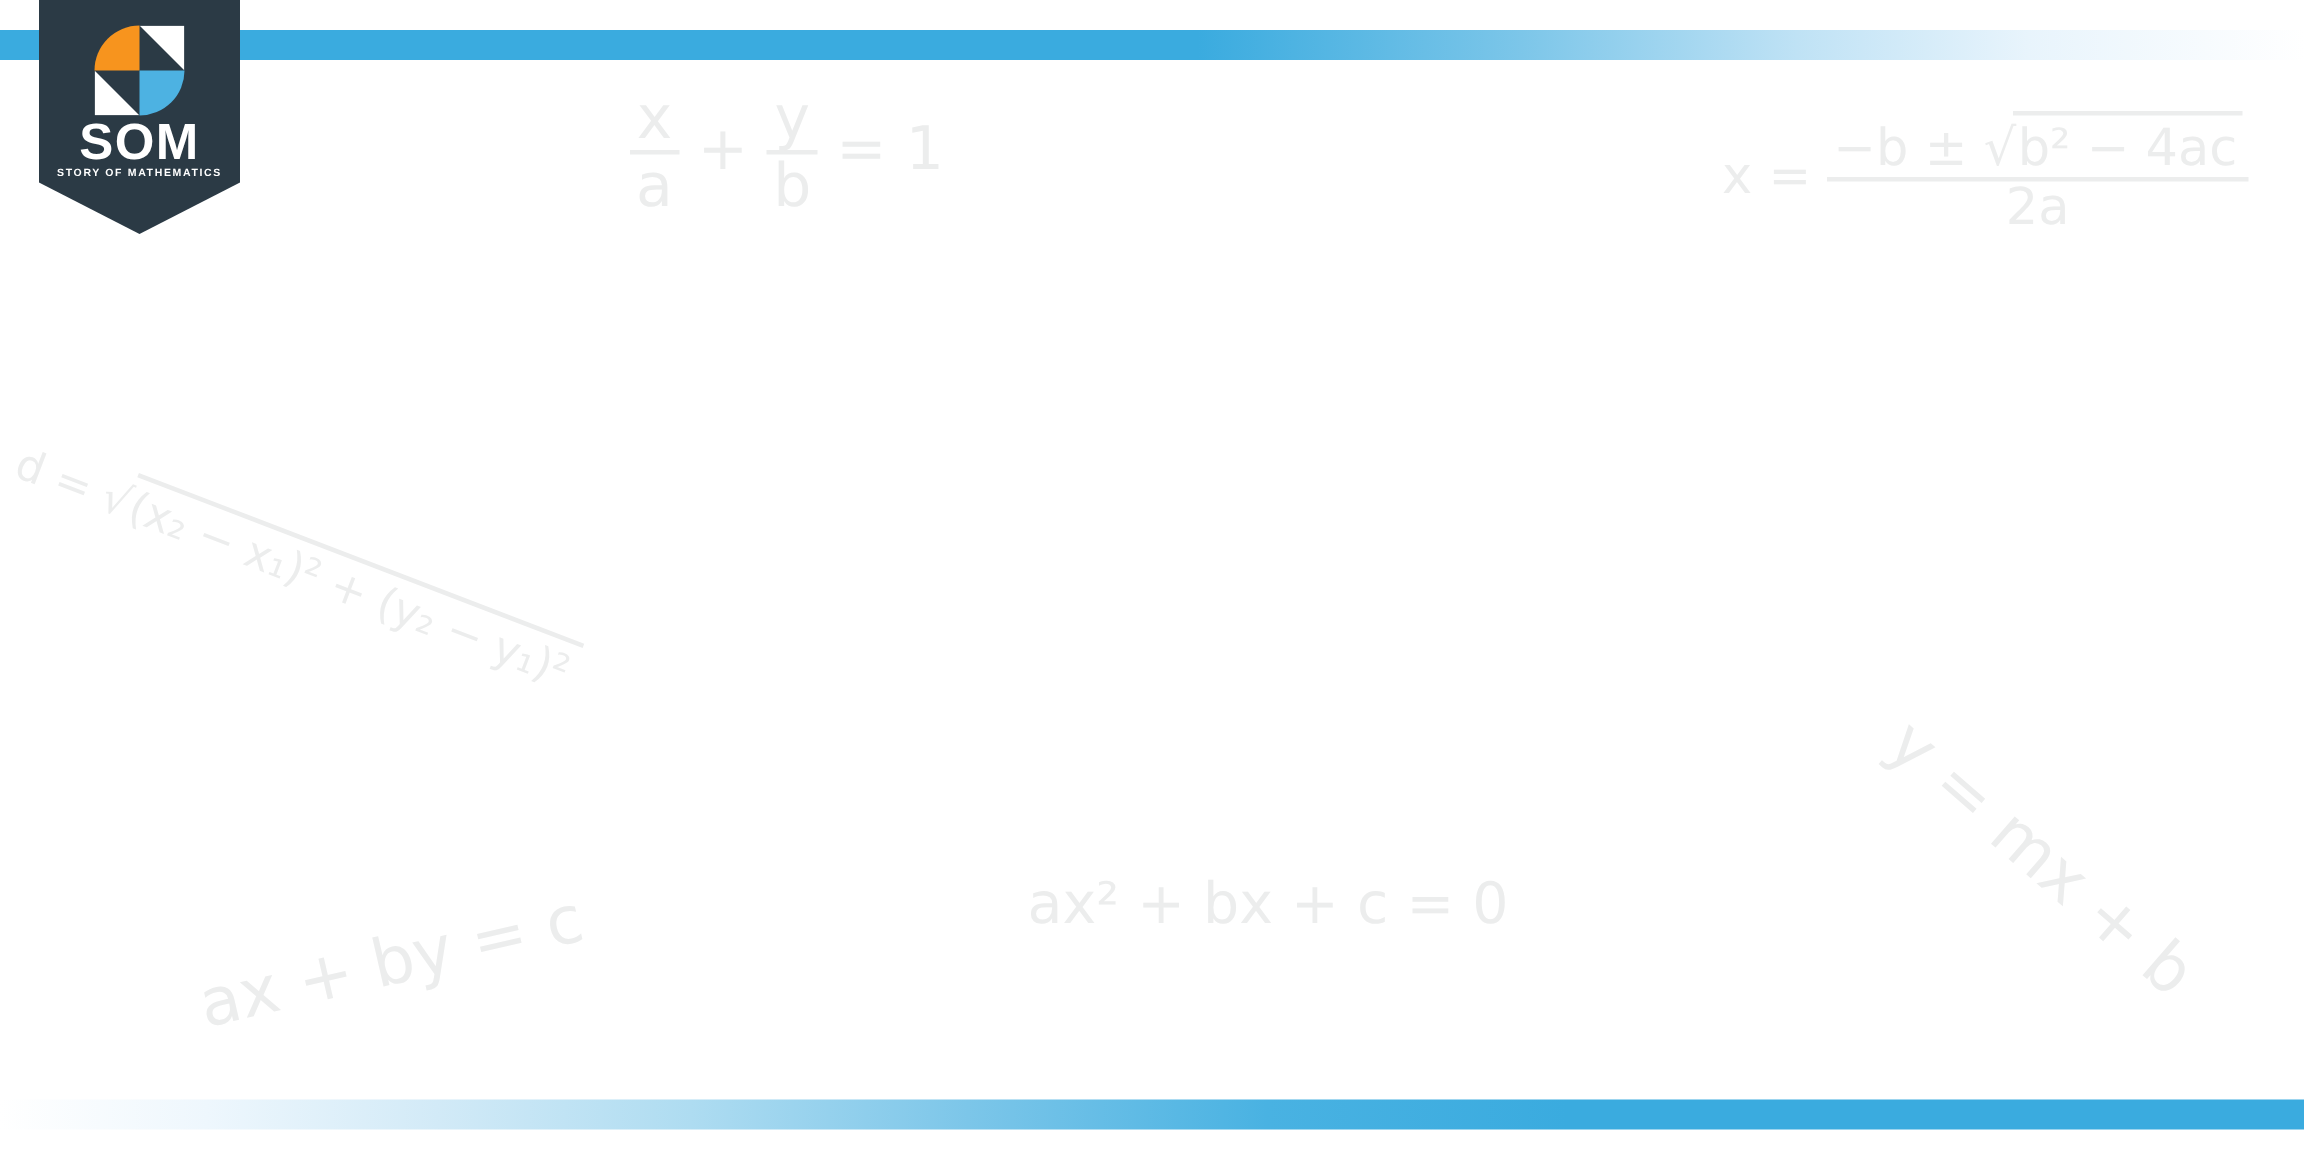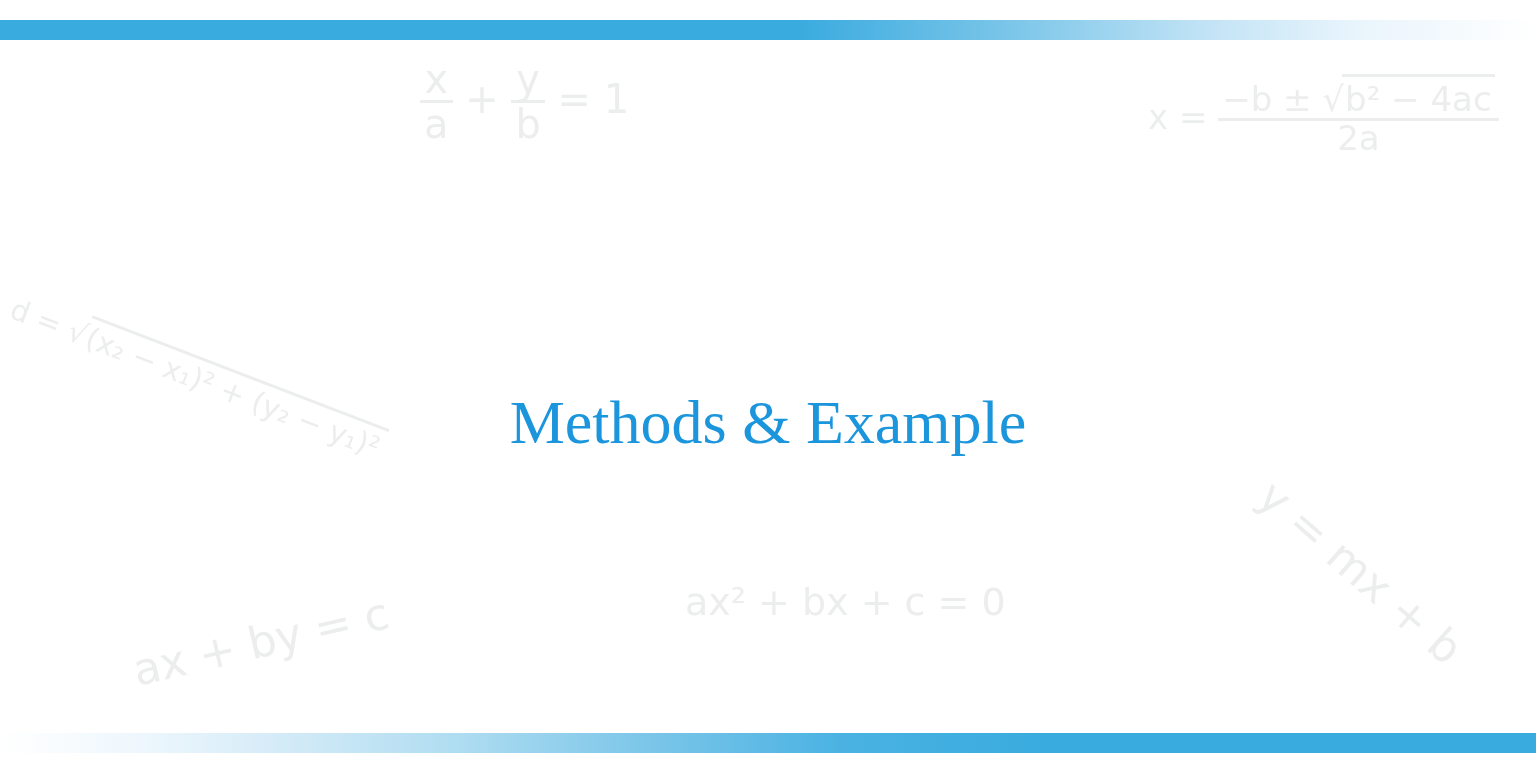--- a/index.html
+++ b/index.html
@@ -216,16 +216,26 @@
     <span>d =</span>
     <span>√</span><span class="rad">(x₂ − x₁)² + (y₂ − y₁)²</span>
   </div>
 
   <div class="formula" id="f-linear">ax + by = c</div>
 
   <div class="formula" id="f-standard">ax² + bx + c = 0</div>
 
   <div class="formula" id="f-slope">y = mx + b</div>
 
-
-  <div class="subtitle">Methods &amp; Example</div>
+  <div class="logo-badge">
+    <div class="logo-shield"></div>
+    <div class="logo-mark">
+      <div class="q q-tl"></div>
+      <div class="q q-tr"></div>
+      <div class="q q-bl"></div>
+      <div class="q q-br"></div>
+    </div>
+    <div class="logo-word">SOM</div>
+    <div class="logo-tagline">STORY OF MATHEMATICS</div>
+  </div>
+
 
 </div>
 
 </body></html>

